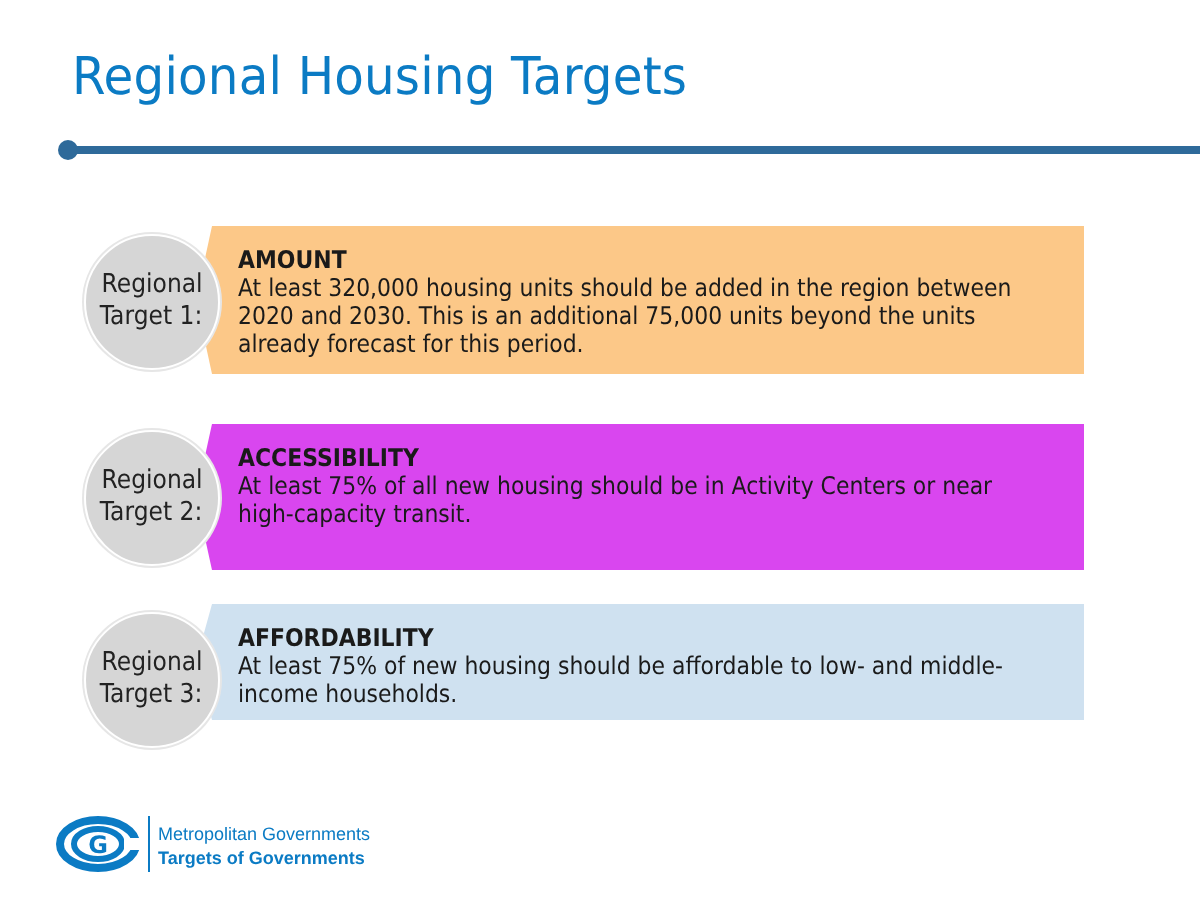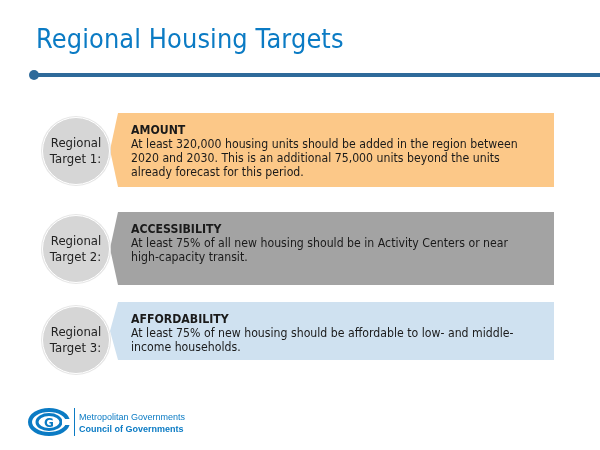--- a/index.html
+++ b/index.html
@@ -18,21 +18,21 @@
     .rule {
       position: absolute; left: 35px; top: 73px; width: 565px; height: 4px;
       background: #2e6a9a;
     }
     .rule-dot {
       position: absolute; left: 29px; top: 70px; width: 10px; height: 10px;
       border-radius: 50%; background: #2e6a9a;
     }
     .target { position: absolute; left: 0; width: 600px; }
     .box {
-      position: absolute; left: 110px; width: 444px;
+      position: absolute; left: 98px; width: 444px;
       clip-path: polygon(8px 0, 100% 0, 100% 100%, 8px 100%, 0 50%);
     }
     .box-text {
       position: absolute; left: 21px; top: 10px; right: 10px;
       font-size: 12.2px; line-height: 14px; color: #1a1a1a;
       font-family: "DejaVu Sans", "Liberation Sans", sans-serif;
       transform: scaleX(0.9); transform-origin: left top; width: 460px;
     }
     .box-heading { font-weight: bold; display: block; }
     .circle {
@@ -70,21 +70,21 @@
       <span style="display:block;width:450px;">At least 320,000 housing units should be added in the region between 2020 and 2030. This is an additional 75,000 units beyond the units already forecast for this period.</span>
     </div>
   </div>
   <div class="circle" style="top:117px;">
     <span>Regional</span>
     <span>Target 1:</span>
   </div>
 </div>
 
 <div class="target" style="top:0;">
-  <div class="box" style="top:212px;height:73px;background:#a3a3a3;">
+  <div class="box" style="top:212px;height:73px;background:#d946ef;">
     <div class="box-text">
       <span class="box-heading">ACCESSIBILITY</span>
       <span style="display:block;width:450px;">At least 75% of all new housing should be in Activity Centers or near high-capacity transit.</span>
     </div>
   </div>
   <div class="circle" style="top:215px;">
     <span>Regional</span>
     <span>Target 2:</span>
   </div>
 </div>
@@ -104,14 +104,14 @@
 
 <div class="logo">
   <svg width="44" height="28" viewBox="0 0 44 28">
     <ellipse cx="21" cy="14" rx="19" ry="12" fill="none" stroke="#0b7bc4" stroke-width="4"></ellipse>
     <ellipse cx="21" cy="14" rx="12" ry="7.5" fill="none" stroke="#0b7bc4" stroke-width="3"></ellipse>
     <rect x="34" y="11" width="10" height="6" fill="#ffffff"></rect>
     <text x="21" y="18.5" font-size="12" font-weight="bold" text-anchor="middle" fill="#0b7bc4" font-family="DejaVu Sans, sans-serif">G</text>
   </svg>
   <div class="logo-divider"></div>
   <div class="logo-line1">Metropolitan Governments</div>
-  <div class="logo-line2">Council of Governments</div>
+  <div class="logo-line2">Targets of Governments</div>
 </div>
 
 </body></html>

